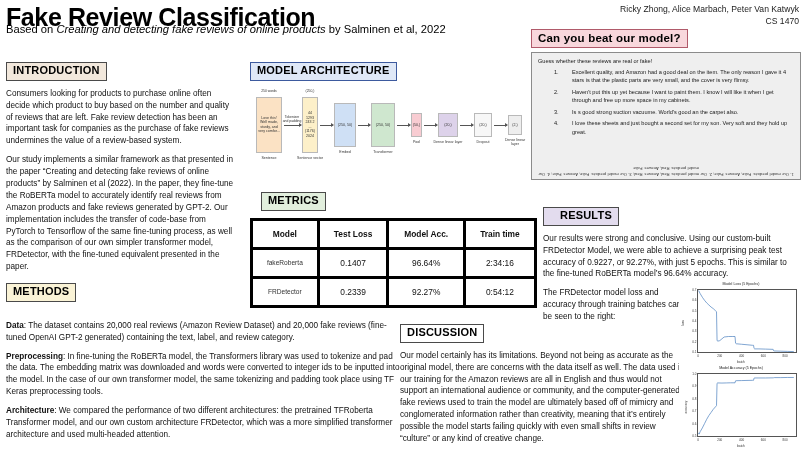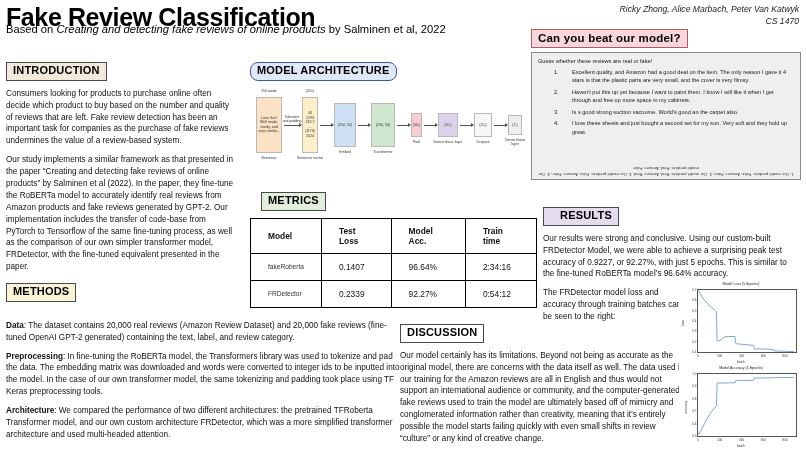--- a/index.html
+++ b/index.html
@@ -42,37 +42,36 @@
   }
   .subtitle i { font-style: italic; }
   .authors {
     position: absolute;
     right: 7px;
     top: 4px;
     text-align: right;
     font-size: 8.6px;
     line-height: 1.35;
     color: #222;
-    font-style: italic;
   }
 
   
   .chip {
     display: inline-block;
     border: 1px solid #4a4a4a;
     padding: 1px 6px 2px 6px;
     font-size: 11px;
     font-weight: 700;
     letter-spacing: 0.2px;
     line-height: 1.25;
     color: #000;
   }
   .chip-intro   { background: #f2e8dc; }
   .chip-methods { background: #faf3d6; }
-  .chip-arch    { background: #dfe8f7; border-color:#3d5a9e;border-radius:8px; }
+  .chip-arch    { background: #dfe8f7; border-color:#3d5a9e; }
   .chip-metrics { background: #e2efdd; margin-left: 11px; }
   .chip-results { background: #e3dcee; padding-left: 16px; }
   .chip-disc    { background: #ffffff; }
   .chip-quiz    { background: #f8d7dc; border-color:#b05a6a; font-size:11.5px;}
 
   
   .body-text {
     font-size: 8.2px;
     line-height: 1.45;
     color: #111;
@@ -159,24 +158,24 @@
   }
 
   
   table.metrics {
     margin-top: 7px;
     border-collapse: collapse;
     width: 287px;
     background: #fff;
   }
   table.metrics th, table.metrics td {
-    border: 1px solid #000000;
-    padding: 7px 17px;
+    border: 3px solid #000000;
+    padding: 7px 8px;
     font-size: 8.4px;
-    text-align: left;
+    text-align: center;
     color: #111;
     height: 12px;
   }
   table.metrics th { font-weight: 700; }
   table.metrics td.modelcell { font-size: 6.6px; color:#333; }
 
   
   .quiz-box {
     margin-top: 4px;
     border: 1px solid #8b8b8b;

